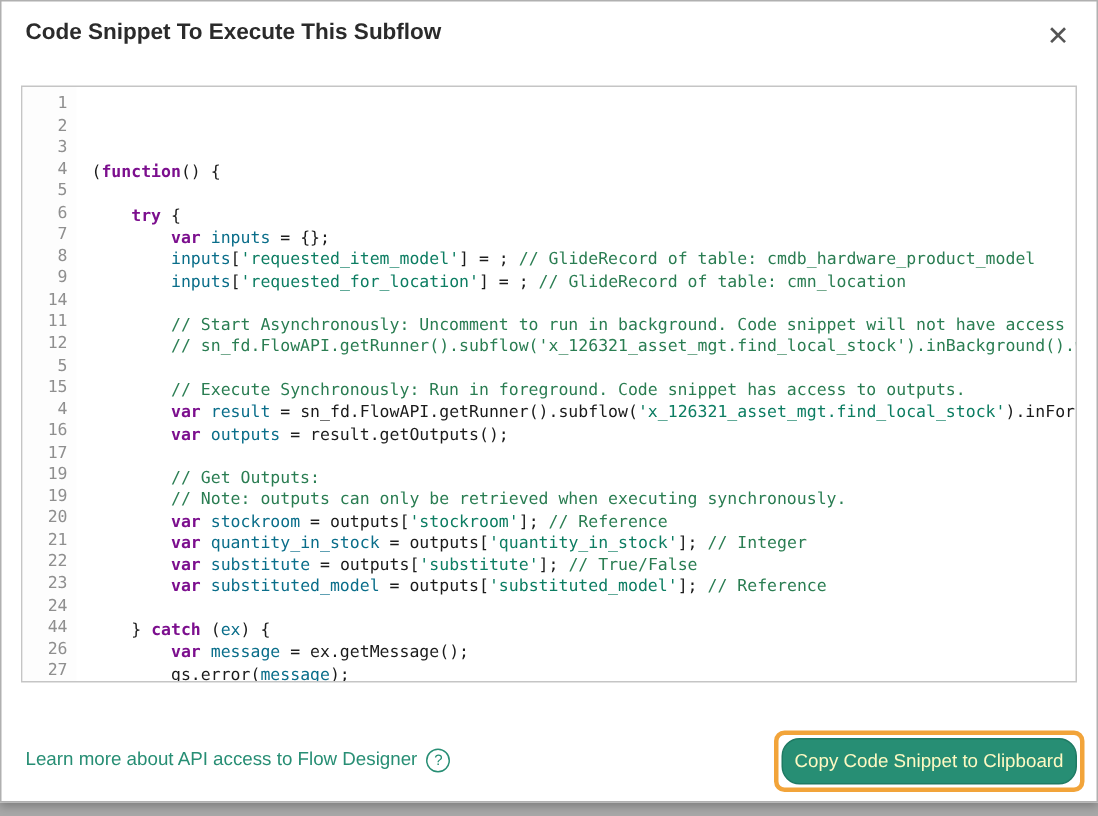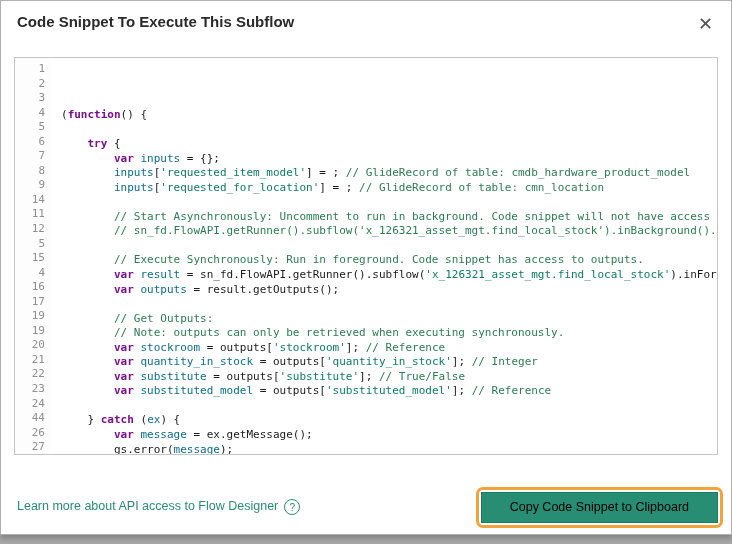--- a/index.html
+++ b/index.html
@@ -55,22 +55,22 @@
   .help-circle{
     display:inline-flex;align-items:center;justify-content:center;
     width:14px;height:14px;border:1px solid var(--accent,#278e74);border-radius:50%;
     font-size:10px;color:var(--accent,#278e74);cursor:pointer;
   }
   .highlight-ring{
     border:3px solid var(--highlight,#f2a43a);border-radius:7px;padding:2px;
   }
   .copy-btn{
     font-family:inherit;font-size:12.5px;font-weight:400;cursor:pointer;
-    background:var(--accent,#278e74);color:#000000;border:1px solid #1f7a63;
-    border-radius:0;padding:7px 28px;line-height:15px;
+    background:var(--accent,#278e74);color:#fef9c3;border:1px solid #1f7a63;
+    border-radius:12px;padding:7px 8px;line-height:15px;
   }
 </style>
 </head>
 <body>
 
 <div class="modal">
 
   <div class="modal-header">
     <div class="modal-title">Code Snippet To Execute This Subflow</div>
     <button class="close-btn">

